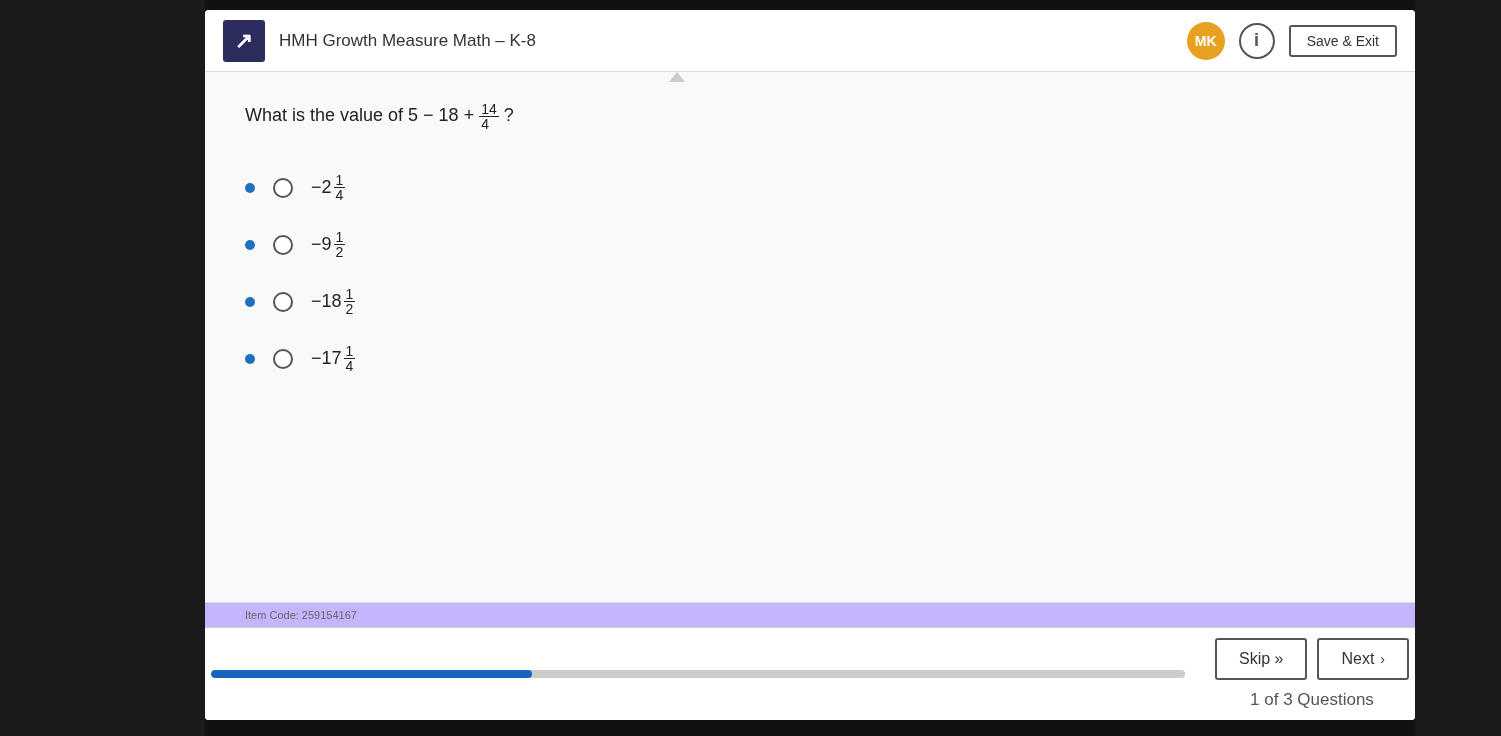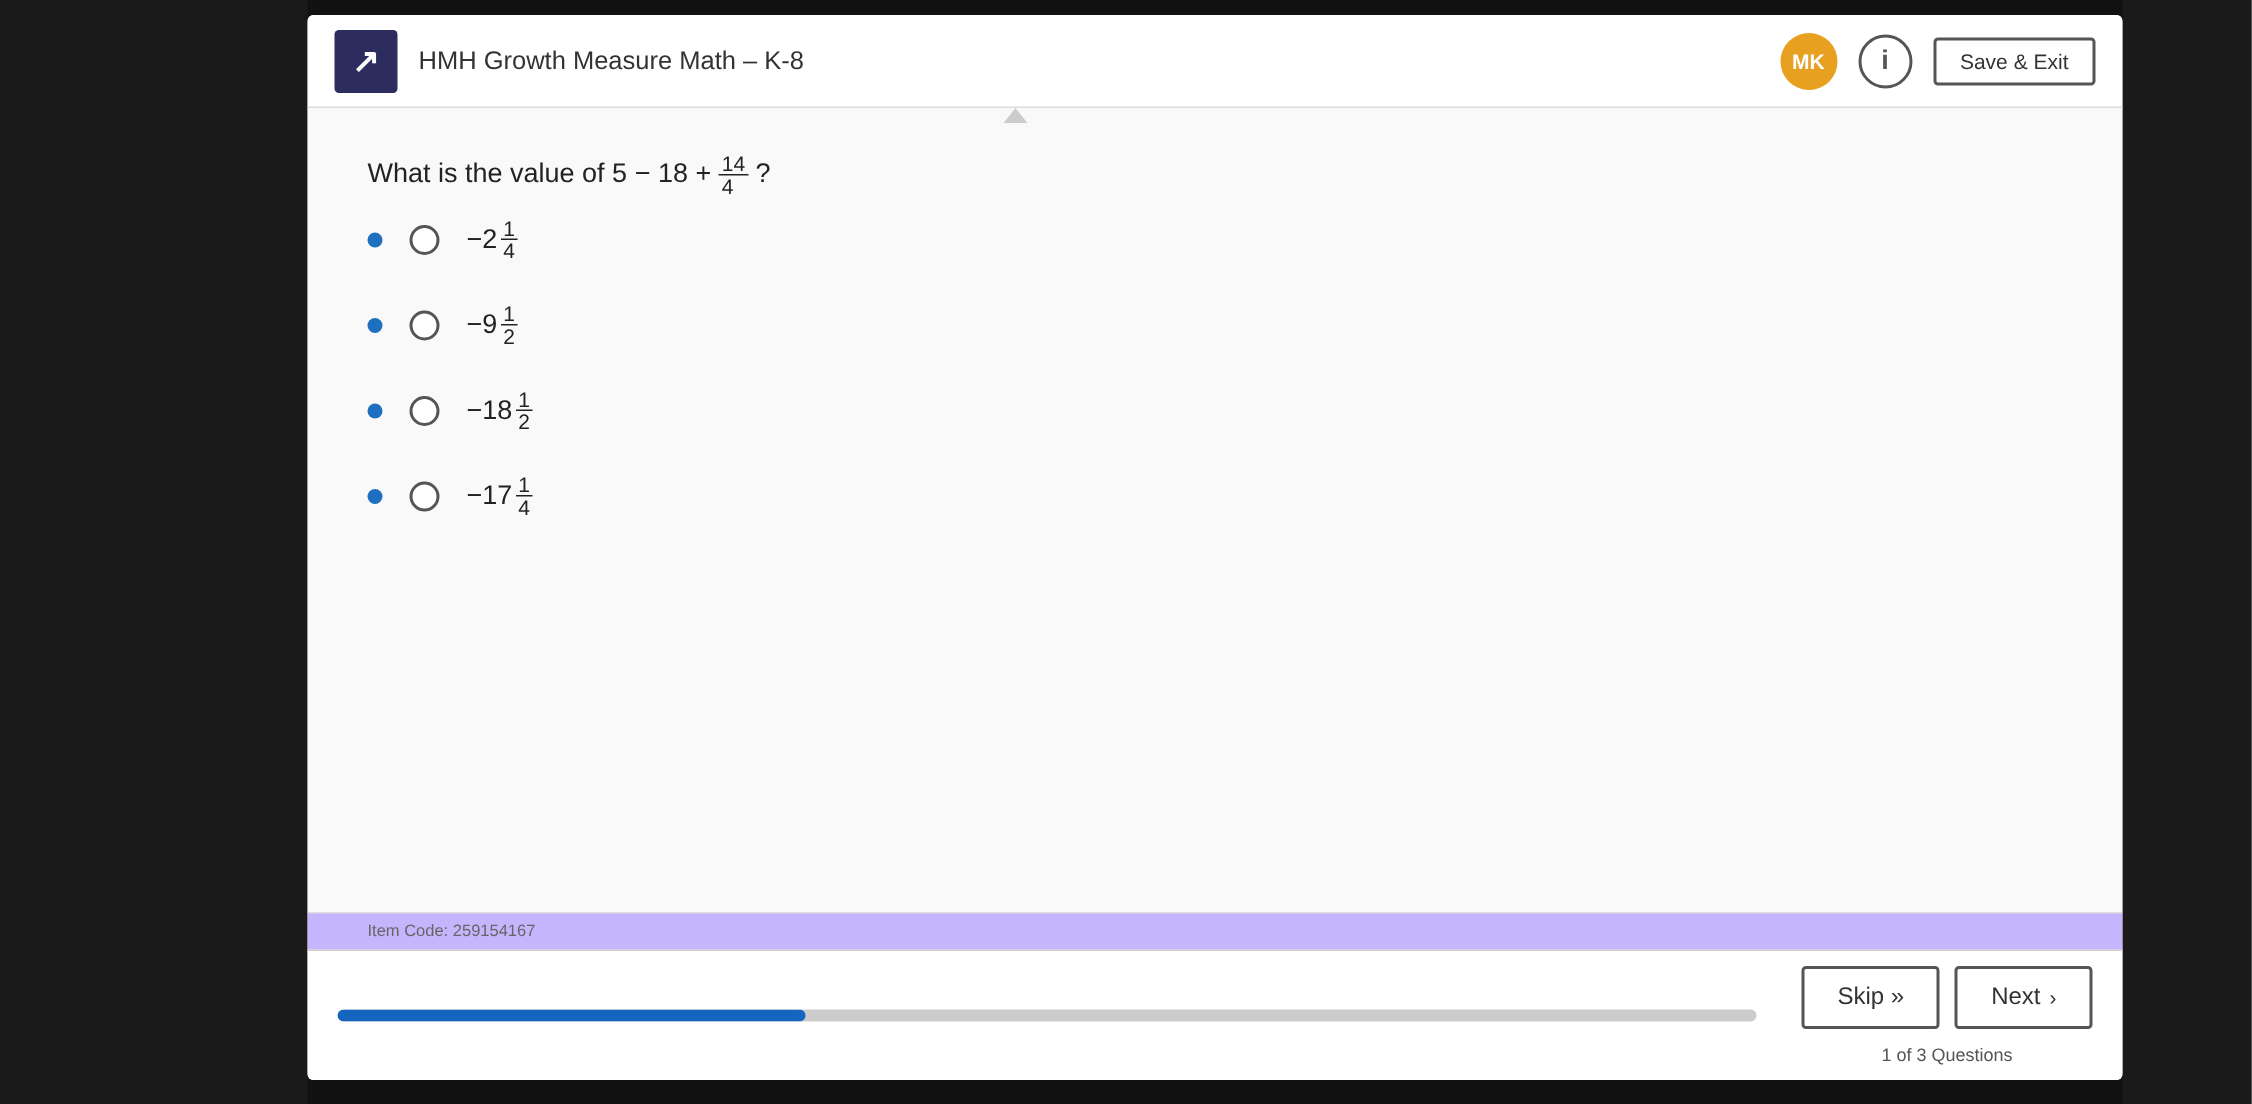--- a/index.html
+++ b/index.html
@@ -122,20 +122,21 @@
       flex: 1;
       background: #f9f9f9;
       padding: 30px 40px 20px 40px;
       display: flex;
       flex-direction: column;
     }
 
     .question-text {
       font-size: 18px;
       color: #222;
+      margin-bottom: 28px;
       font-weight: 400;
     }
 
     .frac {
       display: inline-block;
       vertical-align: middle;
       text-align: left;
       font-size: 14px;
       line-height: 1;
     }
@@ -200,21 +201,21 @@
 
     .item-code {
       font-size: 11px;
       color: #666;
       padding: 6px 40px;
     }
 
     .footer-bottom {
       background: #fff;
       border-top: 1px solid #ccc;
-      padding: 10px 20px;
+      padding: 10px 6px;
       display: flex;
       align-items: center;
       gap: 0;
     }
 
     .progress-bar-container {
       flex: 1;
       height: 8px;
       background: #ccc;
       border-radius: 4px;
@@ -259,21 +260,21 @@
       color: #333;
       cursor: pointer;
       border-radius: 3px;
       white-space: nowrap;
       display: flex;
       align-items: center;
       gap: 6px;
     }
 
     .questions-counter {
-      font-size: 12px;
+      font-size: 17px;
       color: #555;
       text-align: center;
     }
 
     .chevron {
       font-size: 14px;
     }
 
     
     .left-panel {

